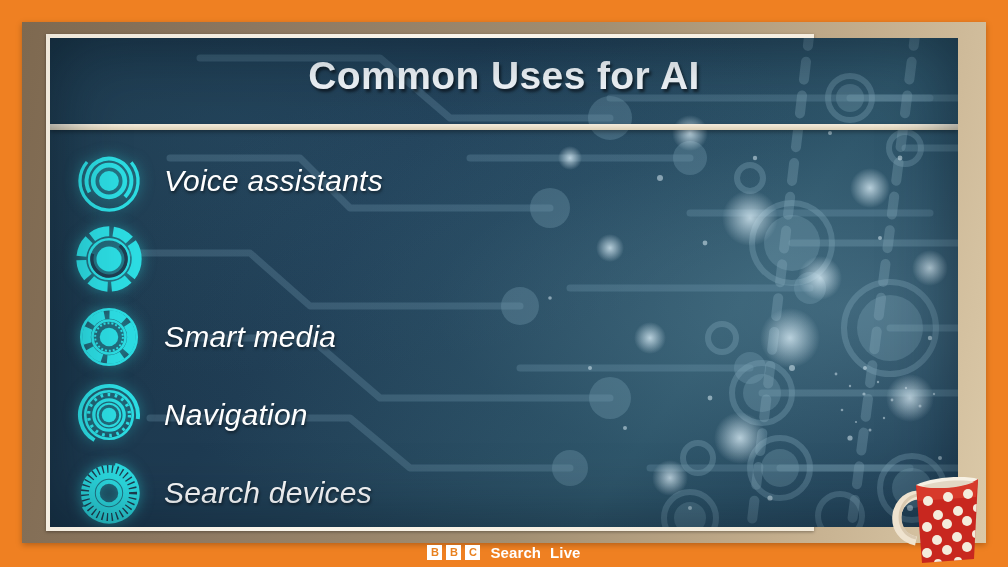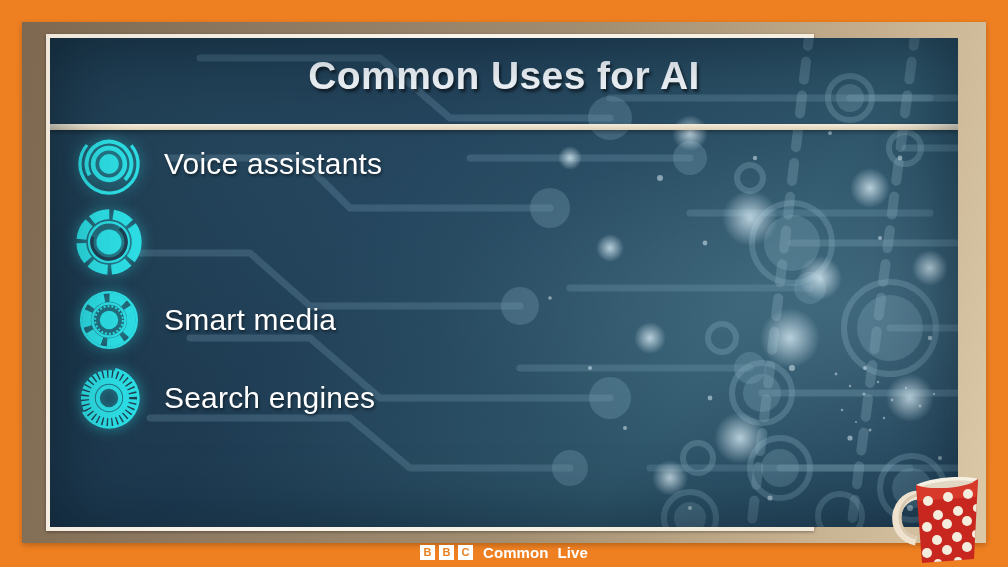--- a/index.html
+++ b/index.html
@@ -45,21 +45,21 @@
     color:#f2f7fb;font-size:39px;font-weight:bold;letter-spacing:.4px;
     text-shadow:2px 3px 3px rgba(0,0,0,.55);
   }
   #rule{
     position:absolute;left:0;top:86px;width:100%;height:6px;
     background:linear-gradient(180deg,#f4ecdc,#ddd1b7);
     box-shadow:0 2px 4px rgba(0,0,0,.35);
   }
 
   
-  #list{position:absolute;left:20px;top:87px;width:460px;}
+  #list{position:absolute;left:20px;top:104px;width:460px;font-style:italic;}
   .row{display:flex;align-items:center;height:78px;}
   .ic{width:66px;height:66px;flex:0 0 66px;margin-left:6px;
       filter:drop-shadow(0 0 7px rgba(44,220,226,.50));}
   .lbl{margin-left:22px;color:#ffffff;font-size:30px;letter-spacing:.2px;
        text-shadow:1px 2px 3px rgba(0,0,0,.5);white-space:nowrap;}
 
   
   #logo{position:absolute;left:0;bottom:6px;width:100%;
         display:flex;justify-content:center;align-items:center;gap:4px;}
   .bx{width:15px;height:15px;background:#fff;color:#e8801f;font-size:11px;font-weight:bold;
@@ -233,43 +233,54 @@
             <svg class="ic" viewBox="0 0 100 100">
               <circle cx="50" cy="50" r="42" fill="none" stroke="#2cdce2" stroke-width="4"></circle>
               <circle cx="50" cy="50" r="34" fill="none" stroke="#2cdce2" stroke-width="13" stroke-dasharray="24 8"></circle>
               <circle cx="50" cy="50" r="25" fill="none" stroke="#2cdce2" stroke-width="4"></circle>
               <circle cx="50" cy="50" r="21" fill="none" stroke="#2cdce2" stroke-width="3" stroke-dasharray="3 3"></circle>
               <circle cx="50" cy="50" r="14" fill="#2cdce2"></circle>
             </svg>
             <div class="lbl">Smart media</div>
           </div>
 
+          <div class="row">
+            <svg class="ic" viewBox="0 0 100 100">
+              <circle cx="50" cy="50" r="44" fill="none" stroke="#2cdce2" stroke-width="6" stroke-dasharray="190 86" transform="rotate(120 50 50)"></circle>
+              <circle cx="50" cy="50" r="36" fill="none" stroke="#2cdce2" stroke-width="4"></circle>
+              <circle cx="50" cy="50" r="31" fill="none" stroke="#2cdce2" stroke-width="5" stroke-dasharray="4 7"></circle>
+              <circle cx="50" cy="50" r="23" fill="none" stroke="#2cdce2" stroke-width="5"></circle>
+              <circle cx="50" cy="50" r="17" fill="none" stroke="#2cdce2" stroke-width="3"></circle>
+              <circle cx="50" cy="50" r="11" fill="#2cdce2"></circle>
+            </svg>
+            <div class="lbl">Navigation</div>
+          </div>
 
           <div class="row">
             <svg class="ic" viewBox="0 0 100 100">
               <circle cx="50" cy="50" r="44" fill="none" stroke="#2cdce2" stroke-width="5" stroke-dasharray="170 100" transform="rotate(-70 50 50)"></circle>
               <circle cx="50" cy="50" r="35" fill="none" stroke="#2cdce2" stroke-width="15"></circle>
               <circle cx="50" cy="50" r="35" fill="none" stroke="#1f3f52" stroke-width="15" stroke-dasharray="2 5"></circle>
               <circle cx="50" cy="50" r="26" fill="none" stroke="#2cdce2" stroke-width="9"></circle>
               <circle cx="50" cy="50" r="17" fill="none" stroke="#2cdce2" stroke-width="6"></circle>
             </svg>
-            <div class="lbl">Search engines</div>
+            <div class="lbl">Search devices</div>
           </div>
 
         </div>
 
       </div>
     </div>
   </div>
 
   <div id="logo">
     <div class="bx">B</div>
     <div class="bx">B</div>
     <div class="bx">C</div>
-    <div id="ml"><span>Common</span><span class="thin" style="margin-left:9px">Live</span></div>
+    <div id="ml"><span>Search</span><span class="thin" style="margin-left:9px">Live</span></div>
   </div>
 
   <svg id="mug" viewBox="0 0 118 100">
     <defs>
       <clipPath id="cupclip">
           <path d="M34 18 L96 12 L92 92 L40 96 Z"></path>
         </clipPath>
     </defs>
 
     <path d="M36 28 C10 30 6 68 34 74" fill="none" stroke="#efe3cf" stroke-width="9"></path>

